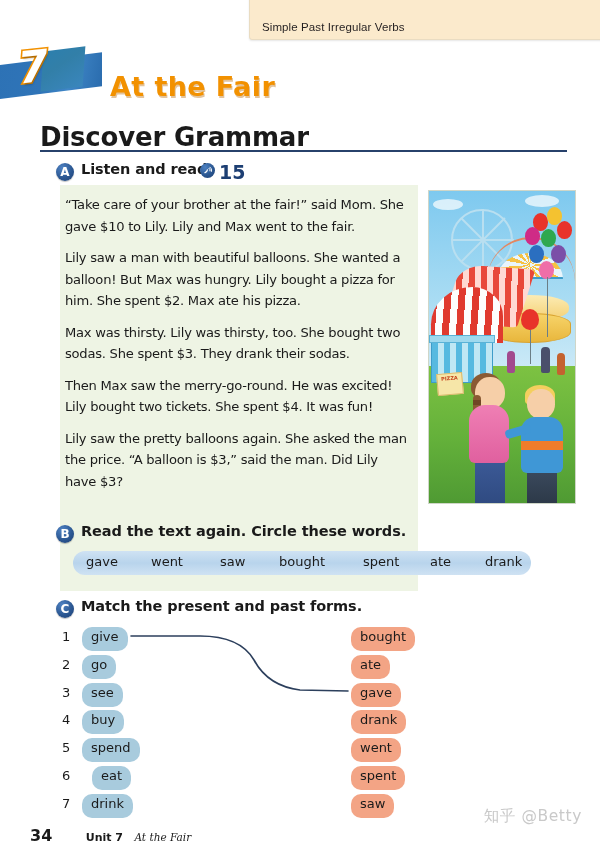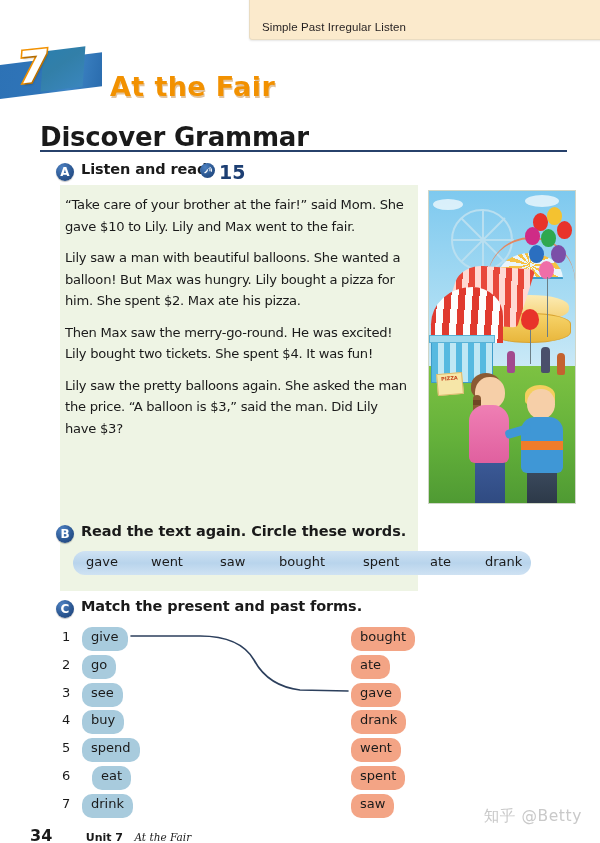--- a/index.html
+++ b/index.html
@@ -317,21 +317,21 @@
     letter-spacing: .6px;
     text-align: center;
   }
 </style>
 </head>
 <body>
 
 <div class="page">
 
   <div class="running-head">
-    <div class="running-head-text">Simple Past Irregular Listen</div>
+    <div class="running-head-text">Simple Past Irregular Verbs</div>
   </div>
 
   <div class="unit-banner">
     <div class="banner-flag"></div>
     <div class="banner-flag2"></div>
     <div class="unit-number">7</div>
   </div>
   <div class="unit-title">At the Fair</div>
 
   <div class="section-heading">Discover Grammar</div>
@@ -345,20 +345,21 @@
       <path d="M1.2 6.4 Q3.4 6.0 4.0 3.2 L5.2 3.6 Q4.6 6.8 1.9 7.6 Z" fill="#ffffff"></path>
       <path d="M5.6 2.0 Q7.4 3.0 7.0 5.3" stroke="#ffffff" stroke-width="1" fill="none"></path>
       <path d="M6.6 0.9 Q9.1 2.4 8.5 5.7" stroke="#ffffff" stroke-width="1" fill="none"></path>
     </svg>
   </div>
   <div class="audio-track">15</div>
 
   <div class="passage">
     <p>“Take care of your brother at the fair!” said Mom. She gave $10 to Lily. Lily and Max went to the fair.</p>
     <p>Lily saw a man with beautiful balloons. She wanted a balloon! But Max was hungry. Lily bought a pizza for him. She spent $2. Max ate his pizza.</p>
+    <p>Max was thirsty. Lily was thirsty, too. She bought two sodas. She spent $3. They drank their sodas.</p>
     <p>Then Max saw the merry-go-round. He was excited! Lily bought two tickets. She spent $4. It was fun!</p>
     <p>Lily saw the pretty balloons again. She asked the man the price. “A balloon is $3,” said the man. Did Lily have $3?</p>
   </div>
 
   <div class="illustration">
     <div class="sky"></div>
     <div class="ground"></div>
 
     <div class="cloud" style="left:4px;  top:8px;  width:30px; height:11px;"></div>
     <div class="cloud" style="left:96px; top:4px;  width:34px; height:12px;"></div>

